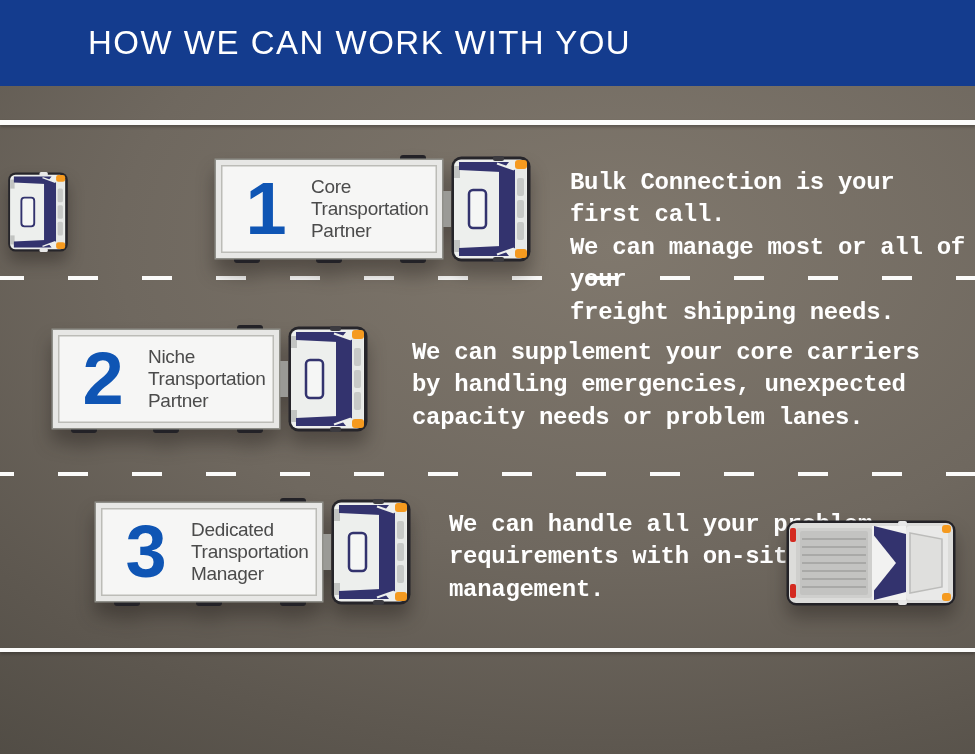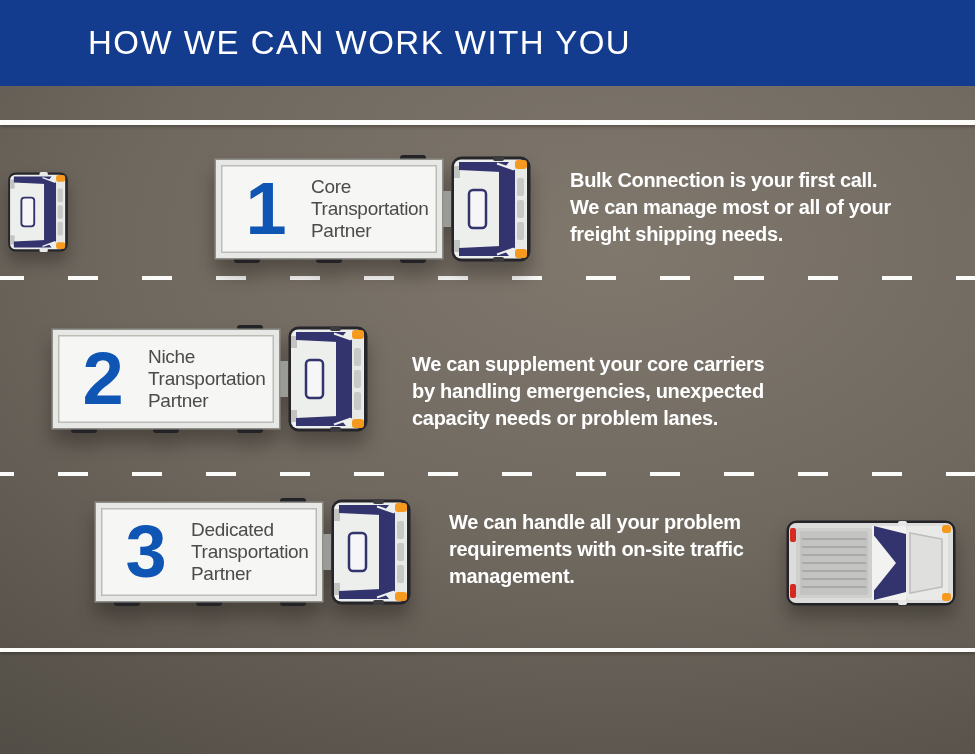--- a/index.html
+++ b/index.html
@@ -77,25 +77,25 @@
   .pre { white-space: pre-line; }
 
   .hitch {
     position: relative; z-index: 0; width: 9px; height: 36px;
     background: #9a9a96; flex-shrink: 0;
   }
   .cab { position: relative; z-index: 1; flex-shrink: 0; display: block; }
 
   
   .desc {
-    position: absolute; color: #ffffff; font-size: 20px; font-weight: 700;
-    line-height: 1.35; letter-spacing: -0.3px; white-space: pre-line;
+    position: absolute; color: #ffffff; font-size: 24px; font-weight: 700;
+    line-height: 1.35; letter-spacing: -0.3px; white-space: pre-line; font-family: Liberation Mono, monospace;
   }
   #desc-1 { left: 570px; top:  81px; }
-  #desc-2 { left: 412px; top: 251px; margin-top: 14px; }
+  #desc-2 { left: 412px; top: 251px; }
   #desc-3 { left: 449px; top: 423px; }
 
   
   .partial-cab {
     position: absolute; left: -38px; top: 86px;
     filter: drop-shadow(0 10px 8px rgba(25,22,18,.38));
   }
   .pickup {
     position: absolute; left: 786px; top: 434px;
     filter: drop-shadow(0 12px 9px rgba(25,22,18,.38));
@@ -220,21 +220,21 @@
       <div class="wheels">
         <div class="wheel w-b1"></div>
         <div class="wheel w-b2"></div>
         <div class="wheel w-b3"></div>
         <div class="wheel w-t2"></div>
       </div>
       <div class="trailer">
         <div class="step-number">3</div>
         <div class="step-label pre">Dedicated
 Transportation
-Partner</div>
+Manager</div>
       </div>
       <div class="hitch"></div>
       <svg class="cab" width="80" height="106" viewBox="0 0 80 106">
         <rect x="0.5" y="0.5" width="79" height="105" rx="10" fill="#26252a"></rect>
         <rect x="3" y="3.5" width="73" height="99" rx="7" fill="#edefed"></rect>
         <rect x="3" y="10" width="6" height="12" fill="#c2c4c2"></rect>
         <rect x="3" y="84" width="6" height="12" fill="#c2c4c2"></rect>
         <polygon points="8,6 58,6 50,16 8,14" fill="#33336e"></polygon>
         <polygon points="8,92 50,90 58,100 8,100" fill="#33336e"></polygon>
         <polygon points="48,8 64,14 64,92 48,98" fill="#33336e"></polygon>

